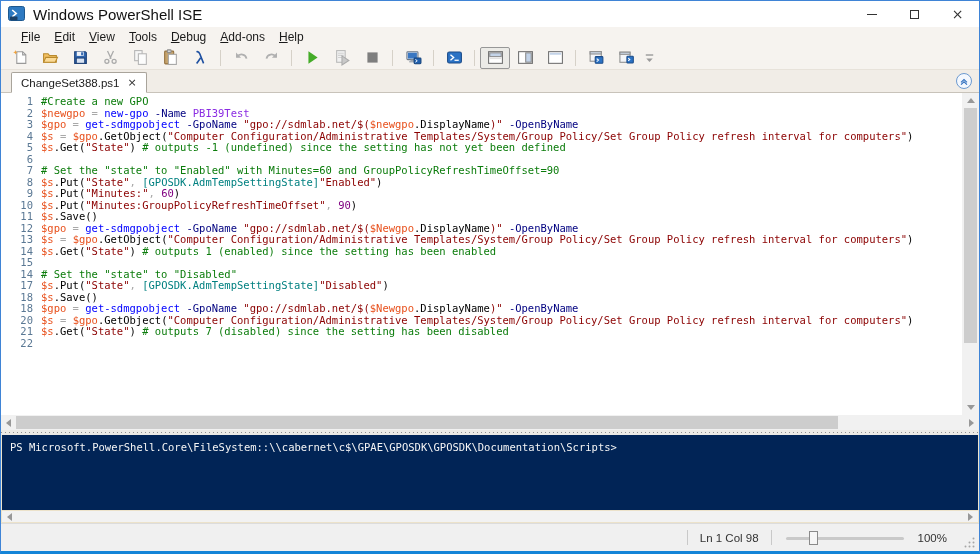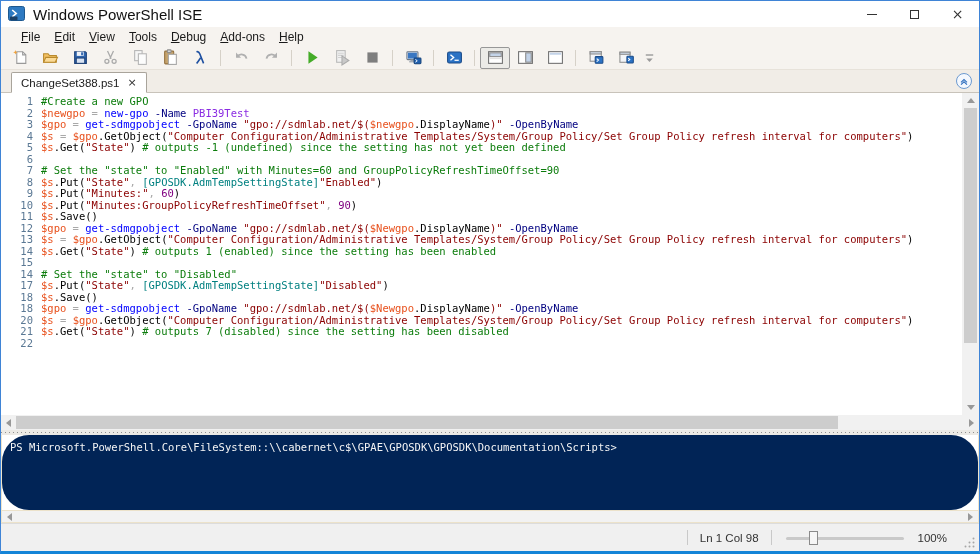--- a/index.html
+++ b/index.html
@@ -61,21 +61,21 @@
   .harrow{flex:0 0 15px;height:100%;display:flex;align-items:center;justify-content:center;}
   .hthumb{height:13px;width:84%;background:#cdcdcd;margin-right:auto;}
 
   
   .splitter{flex:0 0 5px;background:#eceae5;
     background-image:repeating-linear-gradient(to right,#8f8f8f 0 1px,transparent 1px 4px);
     background-size:100% 1px;background-position:center;background-repeat:no-repeat;}
 
   
   .console-box{flex:0 0 88px;display:flex;flex-direction:column;border-left:1px solid #efe5cc;border-right:1px solid #efe5cc;}
-  .console{flex:1;background:#012456;color:#f5f5f5;font-family:"DejaVu Sans Mono",monospace;font-size:10.5px;padding:6px 0 0 8px;overflow:hidden;border-radius:27px;}
+  .console{flex:1;background:#012456;color:#f5f5f5;font-family:"DejaVu Sans Mono",monospace;font-size:10.5px;padding:6px 0 0 8px;overflow:hidden;}
   .console-line{white-space:pre;}
   .console-hscroll{flex:0 0 13px;background:#f2f2f2;border-top:1px solid #ece2ca;border-bottom:1px solid #ece2ca;display:flex;align-items:center;}
 
   
   .statusbar{flex:0 0 28px;background:#f0f0f0;border-top:1px solid #dcdcdc;display:flex;align-items:center;
     justify-content:flex-end;font-size:11.5px;color:#333;}
   .sb-sep{width:1px;height:15px;background:#c9c9c9;margin:0 12px;}
   .slider{width:118px;height:16px;position:relative;margin:0 2px;}
   .slider-track{position:absolute;left:0;right:0;top:7px;height:3px;background:#c9c9c9;border-radius:2px;}
   .slider-thumb{position:absolute;top:1px;width:9px;height:14px;background:#f6f6f6;border:1px solid #8a8a8a;}

